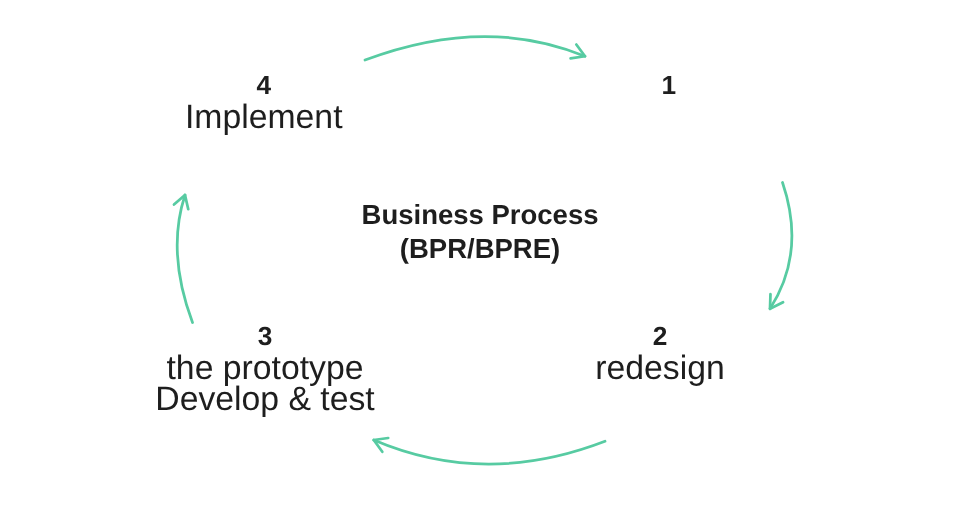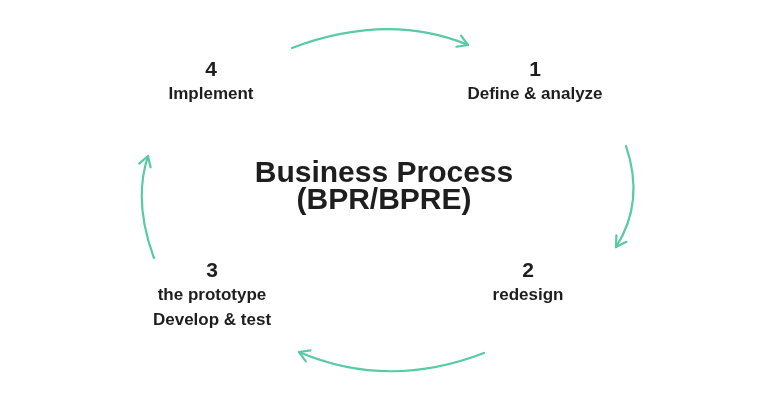--- a/index.html
+++ b/index.html
@@ -22,39 +22,39 @@
     top: 0;
     width: 768px;
     height: 410px;
   }
   .center-title {
     position: absolute;
     left: 384px;
     top: 158px;
     transform: translateX(-50%);
     text-align: center;
-    font-size: 30px;
+    font-size: 22px;
     font-weight: 700;
     line-height: 27px;
     white-space: nowrap;
   }
   .step {
     position: absolute;
     transform: translateX(-50%);
     text-align: center;
     white-space: nowrap;
   }
   .step .step-number {
     font-size: 21px;
     font-weight: 700;
     line-height: 24px;
   }
   .step .step-line {
-    font-size: 17px;
-    font-weight: 700;
+    font-size: 27px;
+    font-weight: 400;
     line-height: 25px;
   }
   .step-1 { left: 535px; top: 57px; }
   .step-4 { left: 211px; top: 57px; }
   .step-2 { left: 528px; top: 258px; }
   .step-3 { left: 212px; top: 258px; }
 </style>
 </head>
 <body>
 
@@ -72,21 +72,20 @@
     <path d="M 154 258 Q 133 202 148 156" stroke-width="2.2" stroke-linecap="round" marker-end="url(#arrowhead)" stroke="#57cba2"></path>
   </svg>
 
   <div class="center-title">
     <div>Business Process</div>
     <div>(BPR/BPRE)</div>
   </div>
 
   <div class="step step-1">
     <div class="step-number">1</div>
-    <div class="step-line">Define &amp; analyze</div>
   </div>
 
   <div class="step step-2">
     <div class="step-number">2</div>
     <div class="step-line">redesign</div>
   </div>
 
   <div class="step step-3">
     <div class="step-number">3</div>
     <div class="step-line">the prototype</div>

